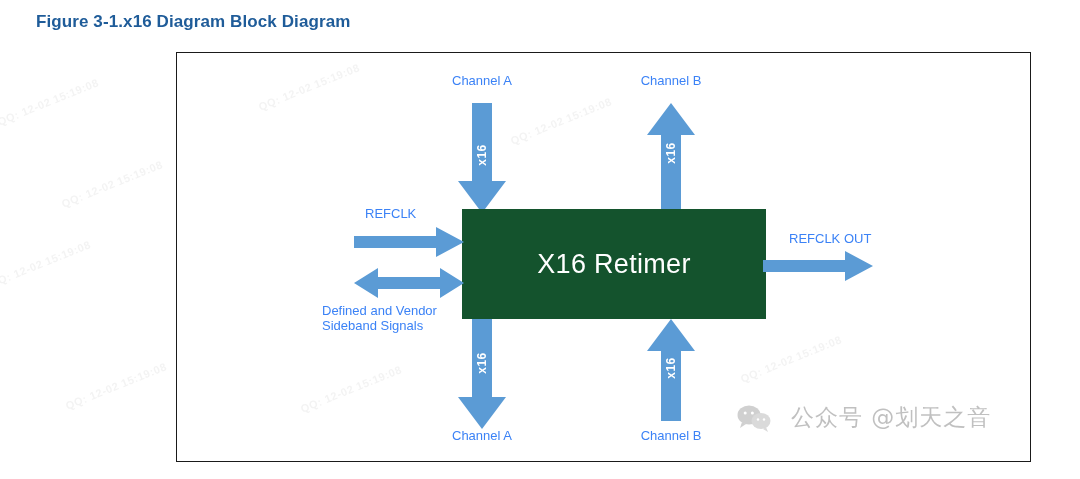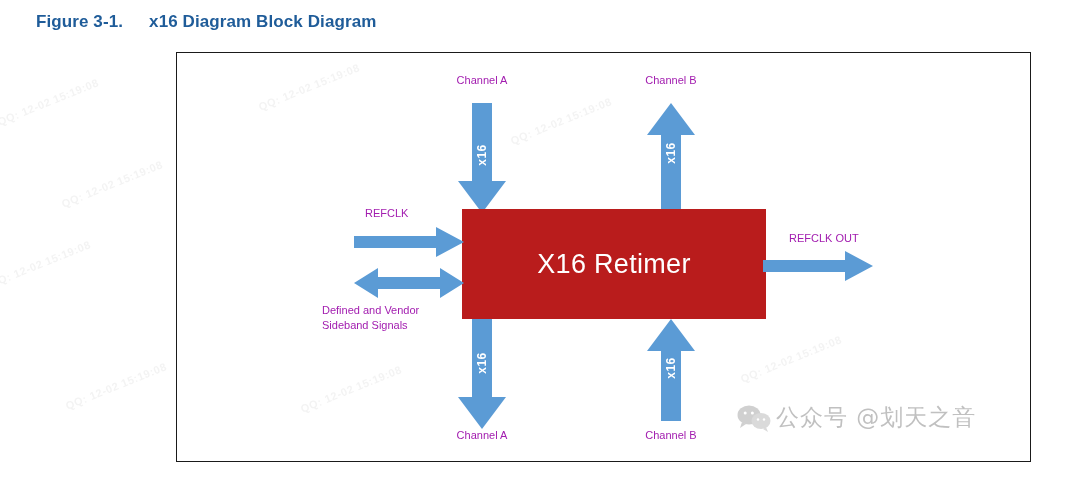--- a/index.html
+++ b/index.html
@@ -20,21 +20,21 @@
   #figure-caption {
     position: absolute;
     left: 36px;
     top: 12px;
     font-size: 17px;
     font-weight: bold;
     color: #1F5C99;
     letter-spacing: 0.1px;
     white-space: nowrap;
   }
-  #figure-caption .cap-num { margin-right: 26px; }
+  #figure-caption .cap-num { }
 
   
   #figure-frame {
     position: absolute;
     left: 176px;
     top: 52px;
     width: 855px;
     height: 410px;
     border: 1.6px solid #1a1a1a;
     background: #ffffff;
@@ -45,21 +45,21 @@
   
   .canvas { position: absolute; inset: 0; }
 
   
   #retimer-block {
     position: absolute;
     left: 285px;
     top: 156px;
     width: 304px;
     height: 110px;
-    background: #b91c1c;
+    background: #14532d;
     display: flex;
     align-items: center;
     justify-content: center;
   }
   #retimer-block .blk-label {
     color: #ffffff;
     font-size: 27px;
     font-weight: 400;
     letter-spacing: 0.3px;
     font-family: "Liberation Sans", sans-serif;
@@ -77,22 +77,22 @@
     font-weight: bold;
     letter-spacing: 0.4px;
     transform-origin: 50% 50%;
     transform: rotate(-90deg);
     white-space: nowrap;
   }
 
   
   .fig-text {
     position: absolute;
-    font-size: 11px;
-    color: #a21caf;
+    font-size: 13px;
+    color: #3b82f6;
     white-space: nowrap;
     line-height: 15px;
   }
   .fig-text.multiline { white-space: normal; width: 160px; }
 
   
   .bg-wm {
     position: absolute;
     color: rgba(120,120,120,0.085);
     font-size: 11px;
@@ -103,21 +103,21 @@
     letter-spacing: 0.5px;
   }
 
   
   #wechat-watermark {
     position: absolute;
     left: 737px;
     top: 402px;
     display: flex;
     align-items: center;
-    gap: 5px;
+    gap: 20px;
     opacity: 0.62;
   }
   #wechat-watermark .wm-text {
     font-size: 23px;
     color: #9a9a9a;
     letter-spacing: 1px;
     white-space: nowrap;
     font-family: "DejaVu Sans", sans-serif;
   }
   #wechat-watermark .wm-icon { display: block; }

